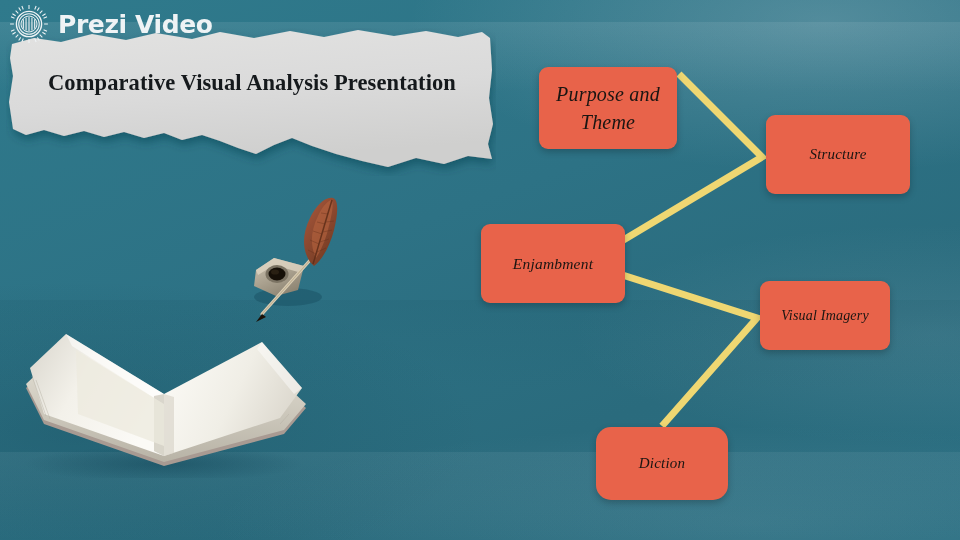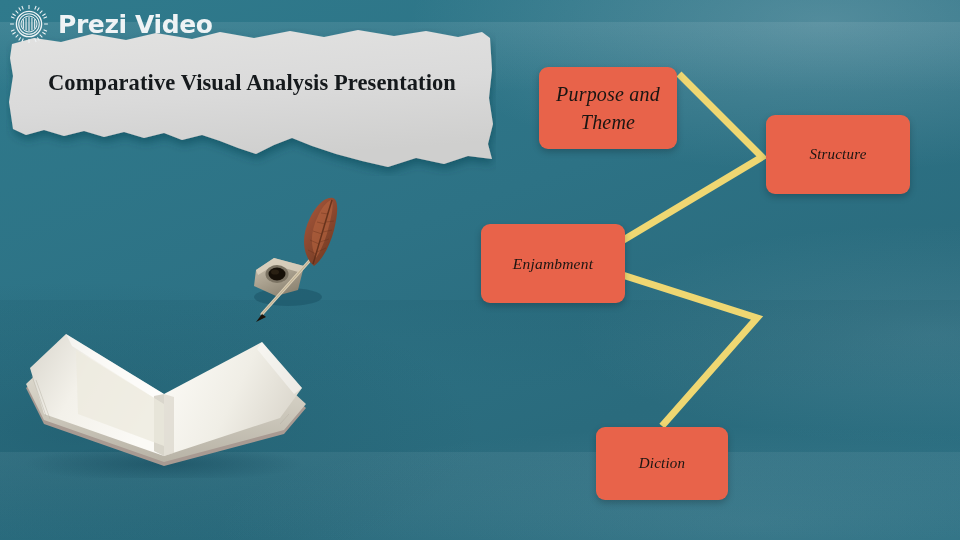--- a/index.html
+++ b/index.html
@@ -176,22 +176,25 @@
   </div>
 
   <div class="node" id="node-structure" style="background: rgb(232, 99, 74);">
     <span style="color: rgb(26, 21, 18);">Structure</span>
   </div>
 
   <div class="node" id="node-enjamb" style="background: rgb(232, 99, 74);">
     <span style="color: rgb(26, 21, 18);">Enjambment</span>
   </div>
 
-
-  <div class="node" id="node-diction" style="background: rgb(232, 99, 74);">
+  <div class="node" id="node-visual" style="background: rgb(232, 99, 74);">
+    <span style="color: rgb(26, 21, 18);">Visual Imagery</span>
+  </div>
+
+  <div class="node" id="node-diction" style="background: rgb(232, 99, 74); border-radius: 15px;">
     <span style="color: rgb(26, 21, 18);">Diction</span>
   </div>
 
   <div id="book">
     <svg viewBox="0 0 300 182">
       <defs>
         <linearGradient id="pgL" x1="0" y1="0" x2="1" y2="0.5">
           <stop offset="0%" stop-color="#d9d6cd"></stop>
           <stop offset="45%" stop-color="#f3f1ea"></stop>
           <stop offset="100%" stop-color="#fbfaf6"></stop>

